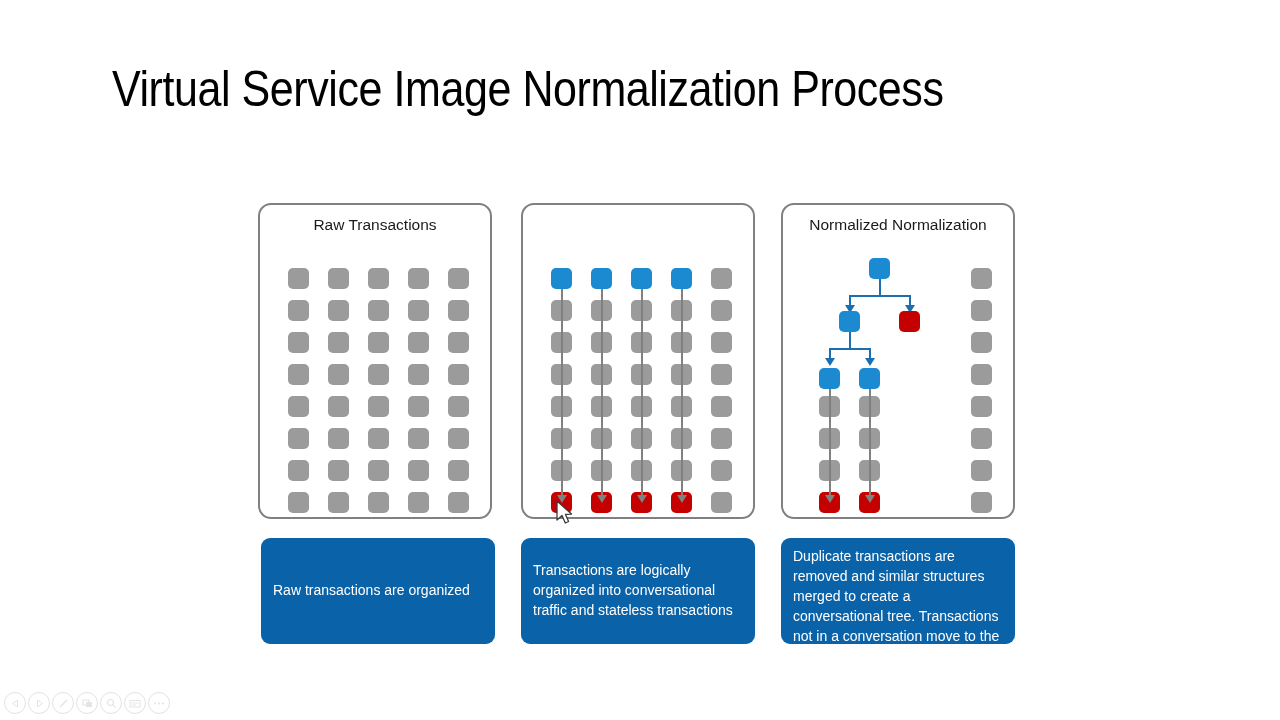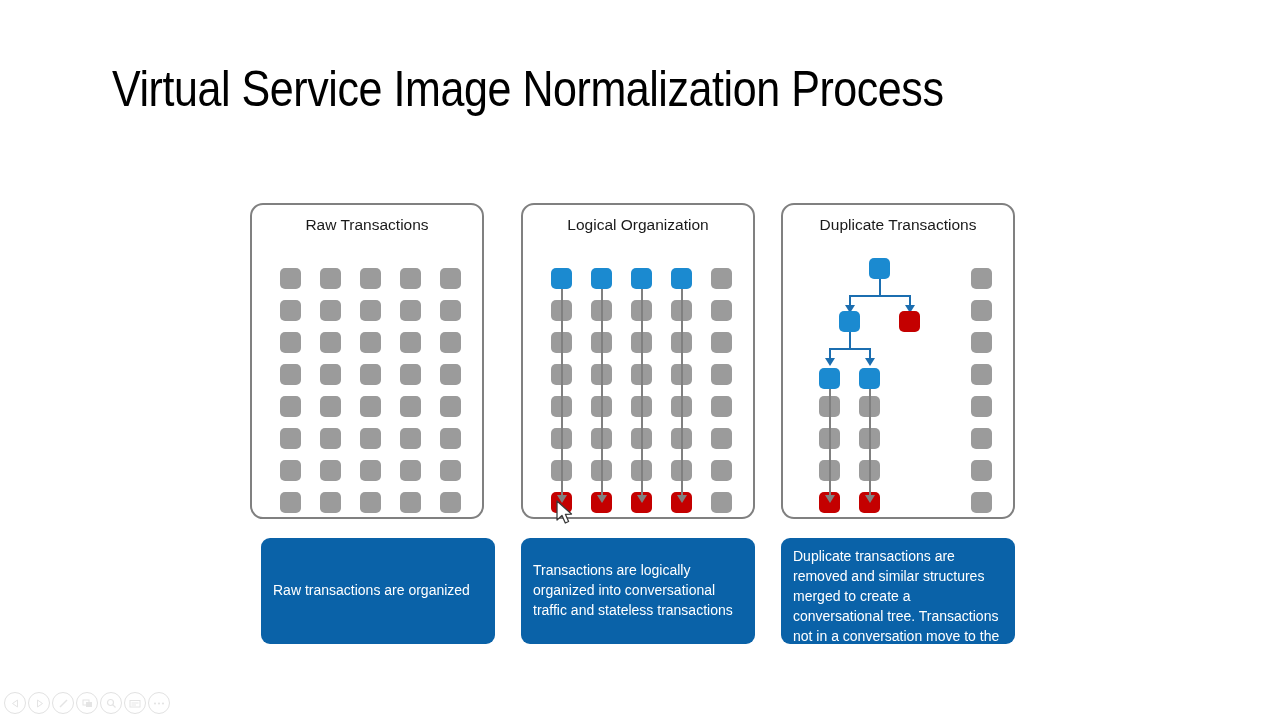--- a/index.html
+++ b/index.html
@@ -34,21 +34,21 @@
   
   .panel {
     position: absolute;
     top: 203px;
     width: 234px;
     height: 316px;
     border: 2.5px solid #808080;
     border-radius: 13px;
     background: #ffffff;
   }
-  #panel-1 { left: 250px; }
+  #panel-1 { left: 258px; }
   #panel-2 { left: 521px; }
   #panel-3 { left: 781px; }
 
   .panel-title {
     position: absolute;
     top: 11px; left: 0; right: 0;
     text-align: center;
     font-size: 15.5px;
     color: #1a1a1a;
     font-weight: 400;
@@ -189,21 +189,20 @@
         <div class="sq" style="left: 188px; top: 83px;"></div>
         <div class="sq" style="left: 188px; top: 115px;"></div>
         <div class="sq" style="left: 188px; top: 147px;"></div>
         <div class="sq" style="left: 188px; top: 179px;"></div>
         <div class="sq" style="left: 188px; top: 211px;"></div>
         <div class="sq" style="left: 188px; top: 243px;"></div>
       </div>
   </div>
 
   <div class="panel" id="panel-2">
-    <div class="panel-title">Logical Organization</div>
     <div class="grid-area" id="grid-2">
         <div class="sq blue" style="left: 28px; top: 19px;"></div>
         <div class="sq" style="left: 28px; top: 51px;"></div>
         <div class="sq" style="left: 28px; top: 83px;"></div>
         <div class="sq" style="left: 28px; top: 115px;"></div>
         <div class="sq" style="left: 28px; top: 147px;"></div>
         <div class="sq" style="left: 28px; top: 179px;"></div>
         <div class="sq" style="left: 28px; top: 211px;"></div>
         <div class="sq red" style="left: 28px; top: 243px;"></div>
         <div class="vline" style="left: 37.5px; top: 40px; height: 207px;"></div>
@@ -243,21 +242,21 @@
         <div class="sq" style="left: 188px; top: 83px;"></div>
         <div class="sq" style="left: 188px; top: 115px;"></div>
         <div class="sq" style="left: 188px; top: 147px;"></div>
         <div class="sq" style="left: 188px; top: 179px;"></div>
         <div class="sq" style="left: 188px; top: 211px;"></div>
         <div class="sq" style="left: 188px; top: 243px;"></div>
       </div>
   </div>
 
   <div class="panel" id="panel-3">
-    <div class="panel-title">Duplicate Transactions</div>
+    <div class="panel-title">Normalized Normalization</div>
     <div class="grid-area" id="grid-3">
         <div class="sq" style="left: 188px; top: 19px;"></div>
         <div class="sq" style="left: 188px; top: 51px;"></div>
         <div class="sq" style="left: 188px; top: 83px;"></div>
         <div class="sq" style="left: 188px; top: 115px;"></div>
         <div class="sq" style="left: 188px; top: 147px;"></div>
         <div class="sq" style="left: 188px; top: 179px;"></div>
         <div class="sq" style="left: 188px; top: 211px;"></div>
         <div class="sq" style="left: 188px; top: 243px;"></div>
         <div class="tline v" style="left: 95.5px; top: 30px; width: 2px; height: 18px;"></div>

